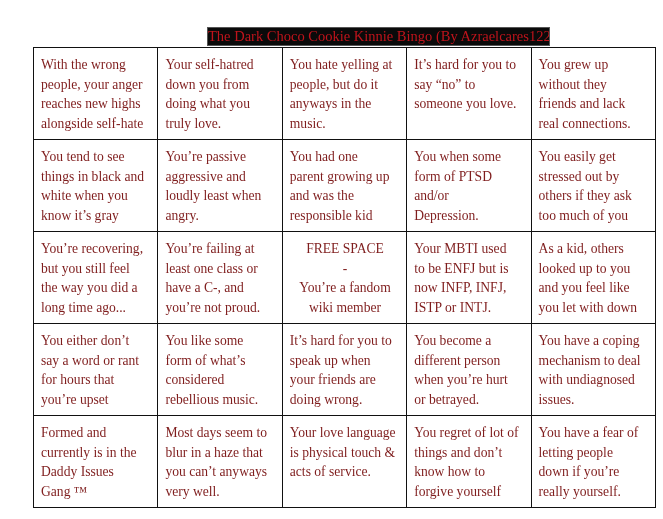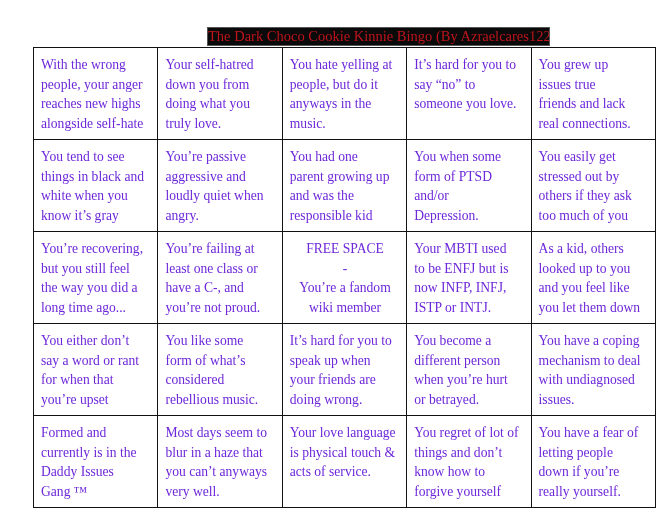--- a/index.html
+++ b/index.html
@@ -39,21 +39,21 @@
       top: 47px;
       width: 623px;
       height: 461px;
       border-collapse: collapse;
       table-layout: fixed;
     }
     table.bingo td {
       border: 1.5px solid #111111;
       vertical-align: top;
       padding: 7px 6px 4px 7px;
-      color: #6d28d9;
+      color: #7f1d1d;
       font-family: "Liberation Serif", "DejaVu Serif", serif;
       font-size: 13.6px;
       line-height: 19.6px;
       height: 80px;
       overflow: hidden;
     }
     table.bingo td.free {
       text-align: center;
     }
     .cell-text {
@@ -88,36 +88,36 @@
 anyways in the
 music.</span>
           </td>
         <td>
             <span class="cell-text">It’s hard for you to
 say “no” to
 someone you love.</span>
           </td>
         <td>
             <span class="cell-text">You grew up
-issues true
+without they
 friends and lack
 real connections.</span>
           </td>
       </tr>
       <tr>
         <td>
             <span class="cell-text">You tend to see
 things in black and
 white when you
 know it’s gray</span>
           </td>
         <td>
             <span class="cell-text">You’re passive
 aggressive and
-loudly quiet when
+loudly least when
 angry.</span>
           </td>
         <td>
             <span class="cell-text">You had one
 parent growing up
 and was the
 responsible kid</span>
           </td>
         <td>
             <span class="cell-text">You when some
@@ -154,28 +154,28 @@
         <td>
             <span class="cell-text">Your MBTI used
 to be ENFJ but is
 now INFP, INFJ,
 ISTP or INTJ.</span>
           </td>
         <td>
             <span class="cell-text">As a kid, others
 looked up to you
 and you feel like
-you let them down</span>
+you let with down</span>
           </td>
       </tr>
       <tr>
         <td>
             <span class="cell-text">You either don’t
 say a word or rant
-for when that
+for hours that
 you’re upset</span>
           </td>
         <td>
             <span class="cell-text">You like some
 form of what’s
 considered
 rebellious music.</span>
           </td>
         <td>
             <span class="cell-text">It’s hard for you to

